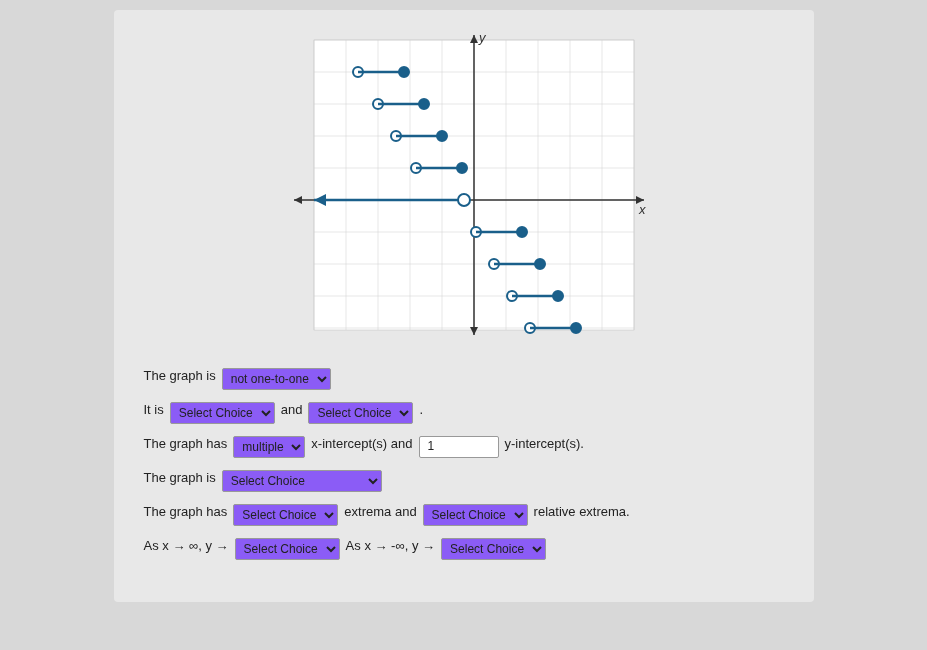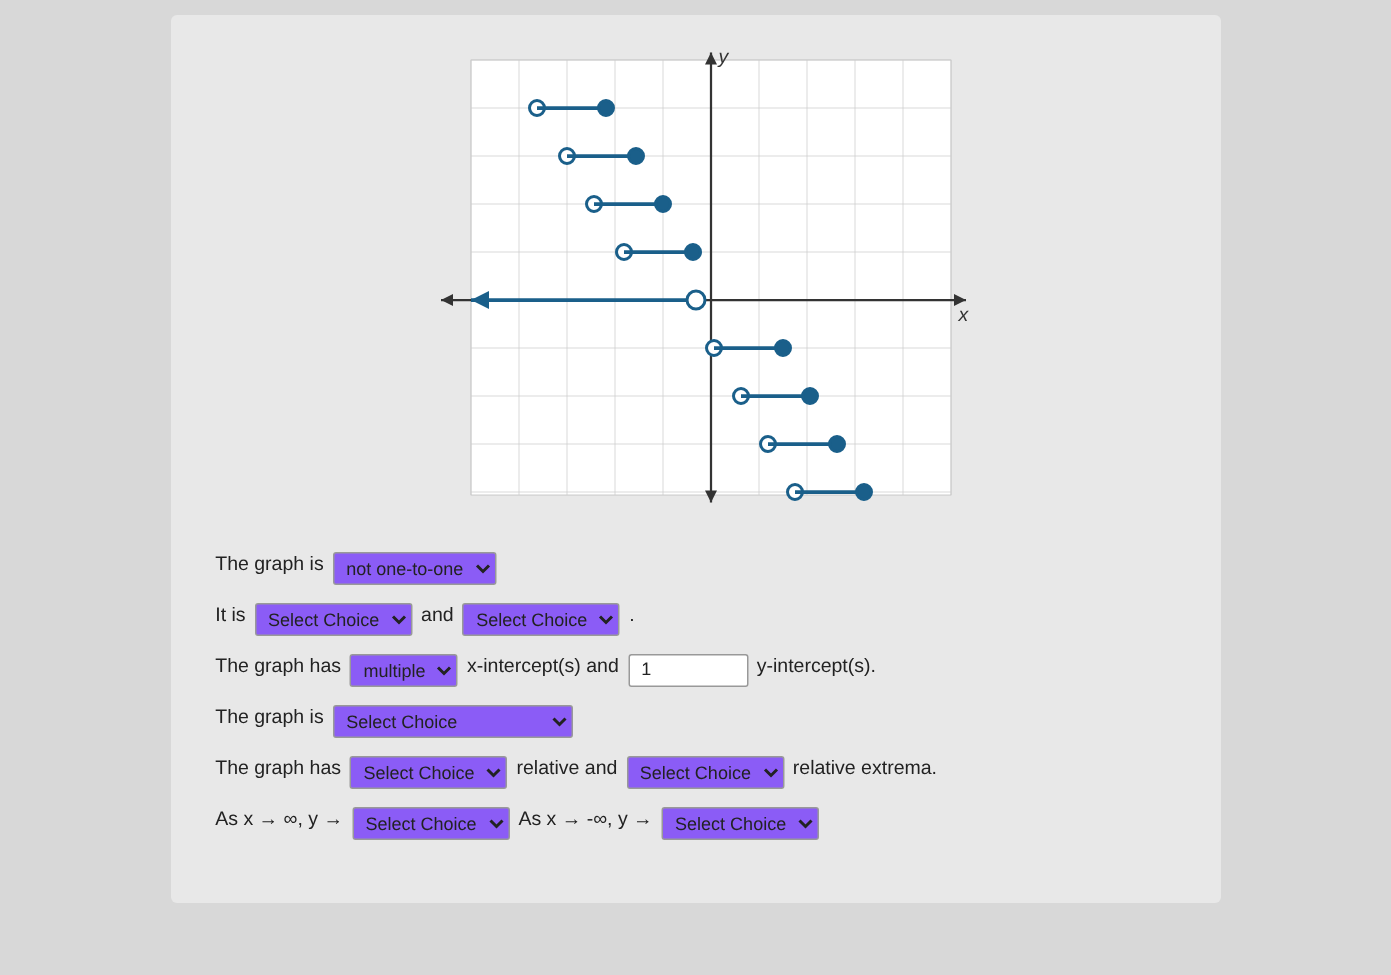--- a/index.html
+++ b/index.html
@@ -192,21 +192,21 @@
   </div>
 
   <div class="form-row">
     <span class="label-text">The graph has</span>
     <select>
       <option>Select Choice</option>
       <option>no</option>
       <option>one</option>
       <option>multiple</option>
     </select>
-    <span class="label-text">relative and</span>
+    <span class="label-text">extrema and</span>
     <select>
       <option>Select Choice</option>
       <option>no</option>
       <option>one</option>
       <option>multiple</option>
     </select>
     <span class="label-text">relative extrema.</span>
   </div>
 
   <div class="form-row">

